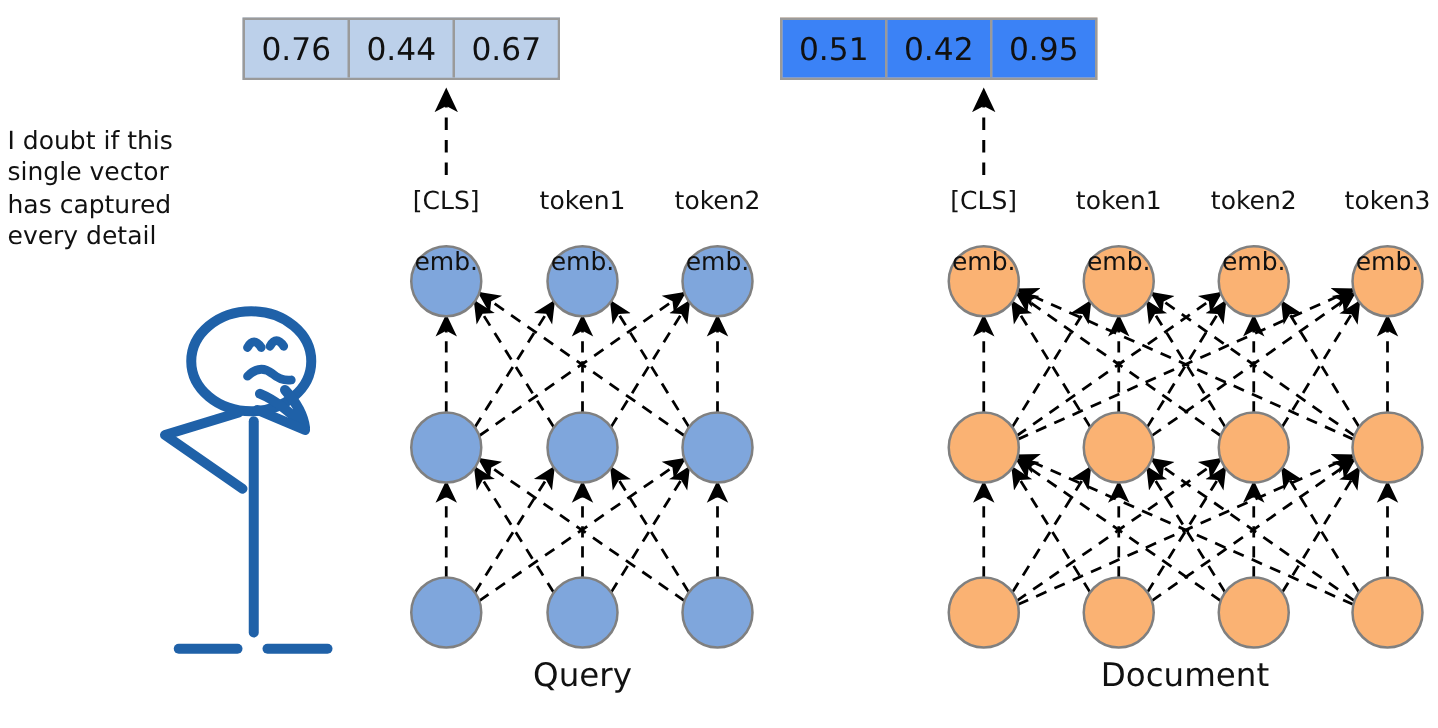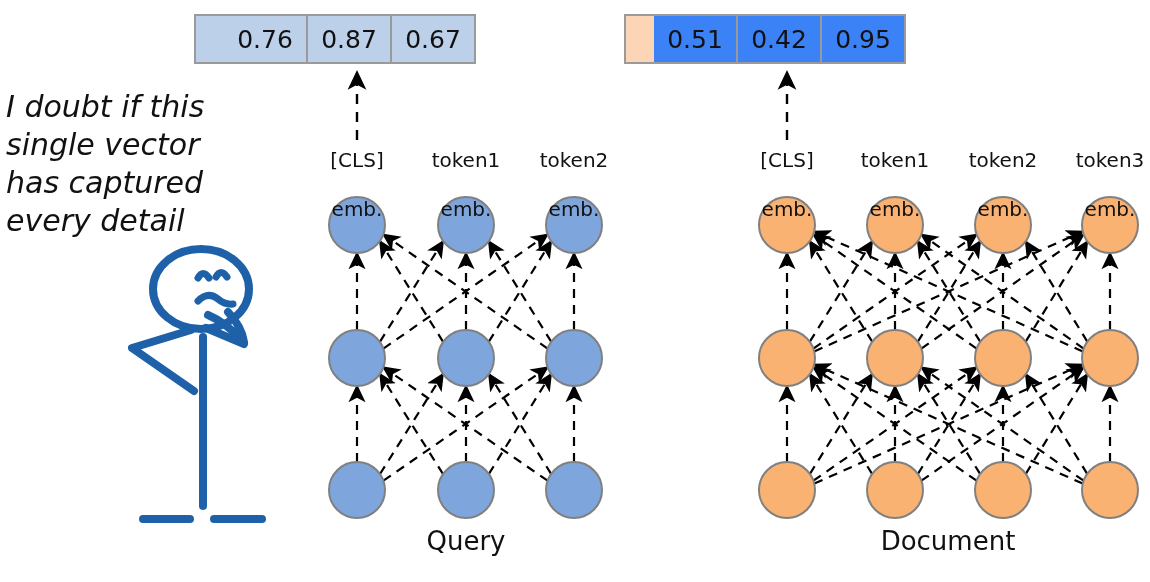--- a/index.html
+++ b/index.html
@@ -4,38 +4,37 @@
 <style>
   html,body{margin:0;padding:0;}
   body{
     width:1150px;height:582px;background:#ffffff;overflow:hidden;
     font-family:"DejaVu Sans", sans-serif;position:relative;
   }
   #stage{position:absolute;left:0;top:0;width:1150px;height:582px;}
   #stage svg{position:absolute;left:0;top:0;}
 
   .vec-box{
-    position:absolute;display:flex;border:2px solid #9a9a9a;box-sizing:border-box;padding-left:28px;
+    position:absolute;display:flex;border:2px solid #9a9a9a;box-sizing:border-box;
   }
   .vec-cell{
     width:82px;height:46px;display:flex;align-items:center;justify-content:center;
     font-size:25px;color:#111;border-right:2px solid #9a9a9a;
     font-family:"DejaVu Sans", sans-serif;letter-spacing:0px;
   }
   .vec-cell:last-child{border-right:none;}
   #q-vec{left:194px;top:14px;background:#bcd0ea;}
   #q-vec .vec-cell{background:#bcd0ea;}
   #d-vec{left:624px;top:14px;background:#fbd5b5;}
   #d-vec .vec-cell{background:#3b82f6;text-align:center;}
 
   .quote{
-    position:absolute;left:6px;top:88px;width:250px;
-    font-size:30px;line-height:1.27;color:#111;text-align:left;
+    position:absolute;left:6px;top:100px;width:250px;
+    font-size:20px;line-height:1.27;color:#111;text-align:left;
     font-family:"DejaVu Sans", sans-serif;
-    font-style:italic;
   }
   .quote div{white-space:nowrap;}
 
   .tok-label{
     position:absolute;width:120px;text-align:center;font-size:20px;color:#111;
     line-height:1.25;font-family:"DejaVu Sans", sans-serif;
   }
   .tok-label .l2{display:block;margin-top:24px;}
 
   .side-label{
@@ -154,21 +153,21 @@
 
       <path d="M203 337 L203 506"></path>
 
       <path d="M143 519 L190 519"></path>
       <path d="M214 519 L262 519"></path>
     </g>
   </svg>
 
   <div class="vec-box" id="q-vec">
     <div class="vec-cell">0.76</div>
-    <div class="vec-cell">0.87</div>
+    <div class="vec-cell">0.44</div>
     <div class="vec-cell">0.67</div>
   </div>
 
   <div class="vec-box" id="d-vec">
     <div class="vec-cell">0.51</div>
     <div class="vec-cell">0.42</div>
     <div class="vec-cell">0.95</div>
   </div>
 
   <div class="quote">

